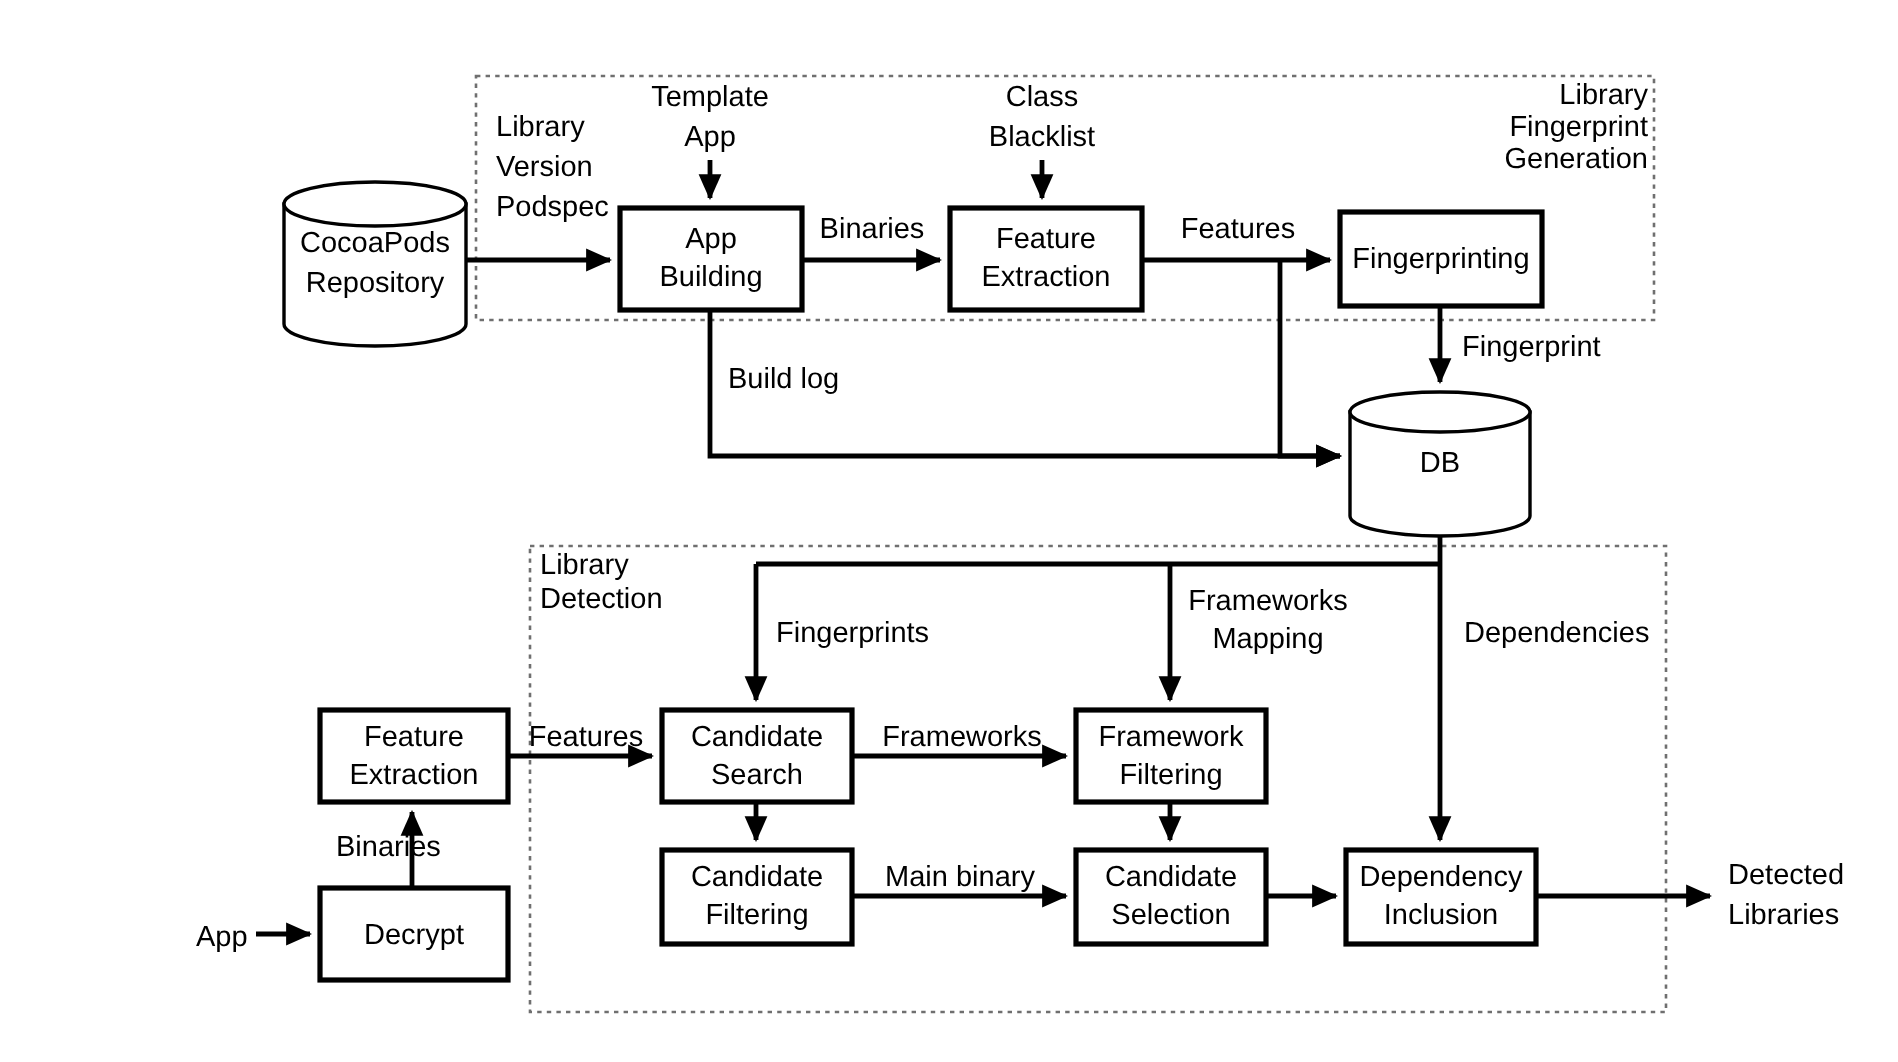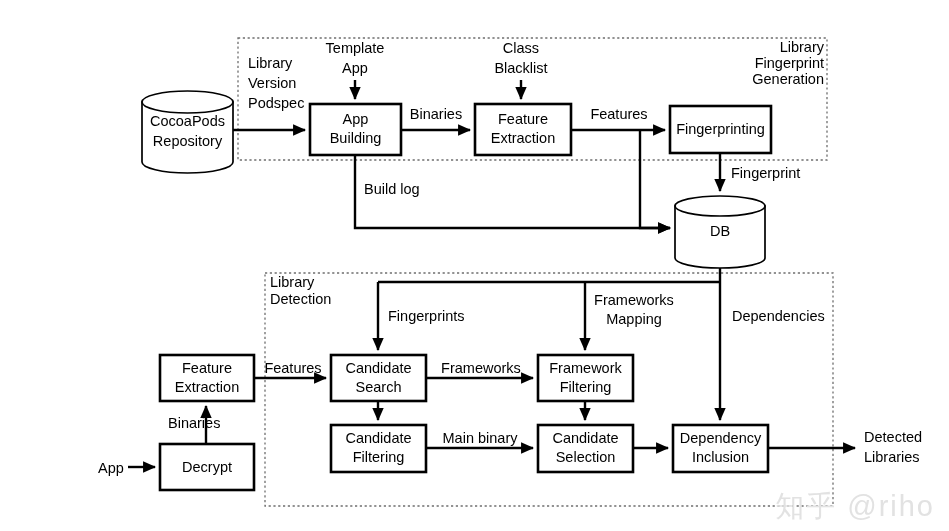--- a/index.html
+++ b/index.html
@@ -195,14 +195,13 @@
     <text class="lbl edge-label" x="481" y="373" text-anchor="middle">Frameworks</text>
 
     <text class="lbl edge-label" x="480" y="443" text-anchor="middle">Main binary</text>
 
     <text class="lbl io-label" x="98" y="473" text-anchor="start">App</text>
 
     <text class="lbl io-label" x="864" y="442" text-anchor="start">Detected</text>
     <text class="lbl io-label" x="864" y="462" text-anchor="start">Libraries</text>
   </svg>
 
-  <div class="wm">知乎 @riho</div>
 </div>
 
 </body></html>

